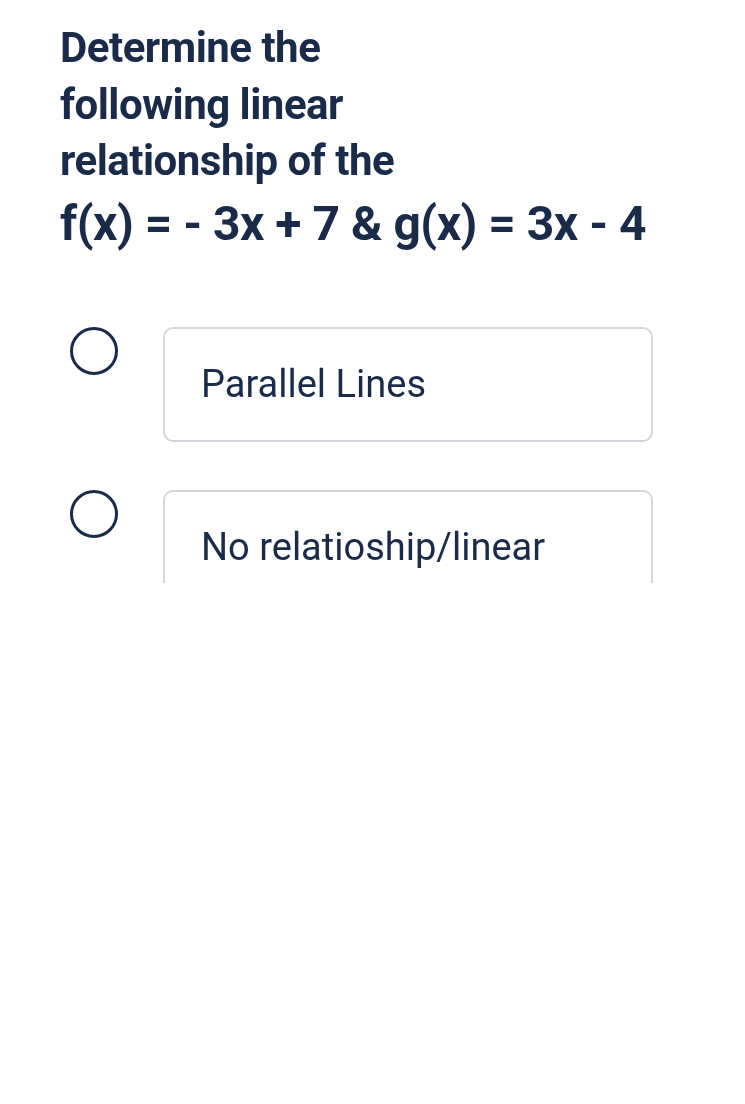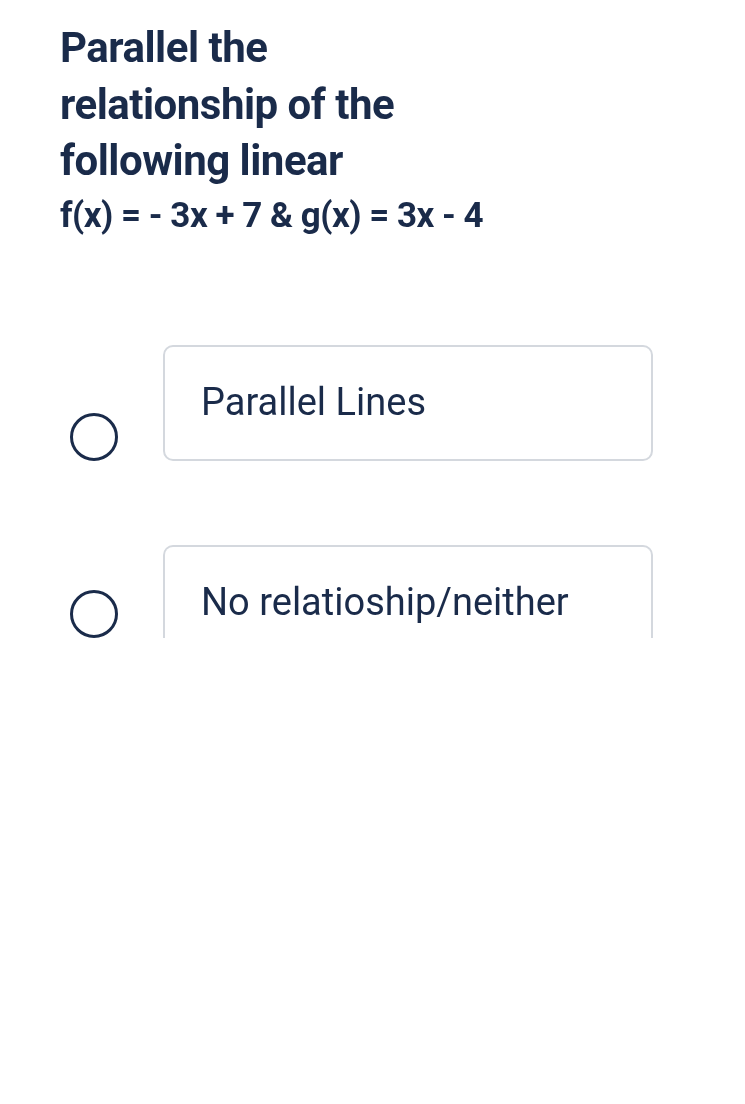--- a/index.html
+++ b/index.html
@@ -33,39 +33,38 @@
       width: 20px;
     }
     .question-text {
       font-size: 42px;
       font-weight: 700;
       color: #1a2b4a;
       line-height: 1.35;
       letter-spacing: -0.5px;
     }
     .question-equation {
-      font-size: 35px;
+      font-size: 48px;
       font-weight: 700;
       color: #1a2b4a;
       line-height: 1.35;
       letter-spacing: -0.5px;
       margin-top: 2px;
     }
     .options-area {
       margin-top: 70px;
       padding-left: 70px;
       display: flex;
       flex-direction: column;
       gap: 48px;
     }
     .option-row {
       display: flex;
-      align-items: flex-end;
+      align-items: flex-start;
       gap: 45px;
-      margin-top: 36px;
     }
     .radio-circle {
       width: 48px;
       height: 48px;
       border: 3px solid #1a2b4a;
       border-radius: 50%;
       flex-shrink: 0;
       cursor: pointer;
       background: transparent;
     }
@@ -90,36 +89,36 @@
       line-height: 1.35;
     }
   </style>
 </head>
 <body>
 
 <div class="container">
   <div class="question-row">
     <div class="dot-prefix">.</div>
     <div>
-      <div class="question-text">Parallel the</div>
+      <div class="question-text">Determine the</div>
+      <div class="question-text">following linear</div>
       <div class="question-text">relationship of the</div>
-      <div class="question-text">following linear</div>
       <div class="question-equation">f(x) = - 3x + 7 &amp; g(x) = 3x - 4</div>
     </div>
   </div>
 
   <div class="options-area">
     <div class="option-row">
       <div class="radio-circle"></div>
       <div class="option-box">
         <div class="option-label">Parallel Lines</div>
       </div>
     </div>
 
 
     <div class="option-row">
       <div class="radio-circle"></div>
       <div class="option-box last">
-        <div class="option-label">No relatioship/neither</div>
+        <div class="option-label">No relatioship/linear</div>
       </div>
     </div>
   </div>
 </div>
 
 </body></html>

